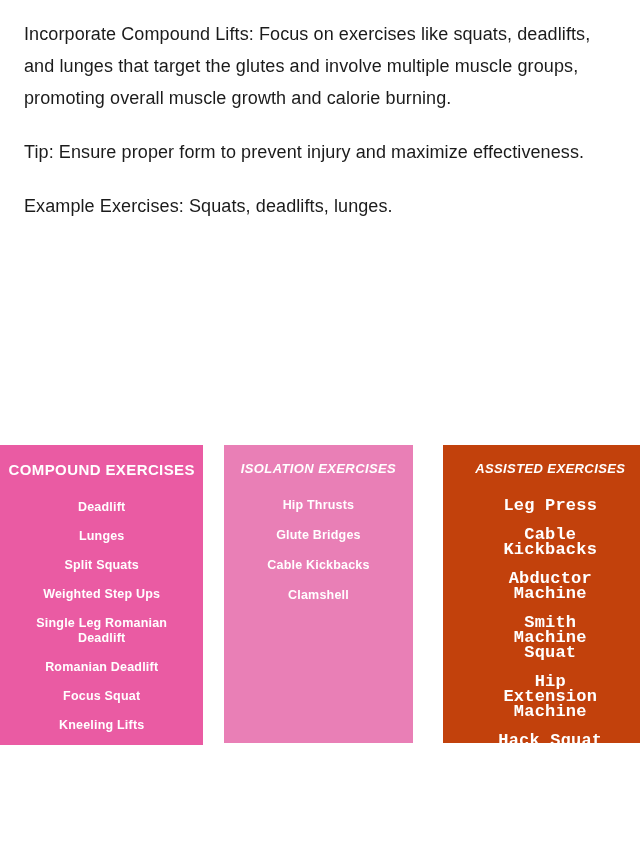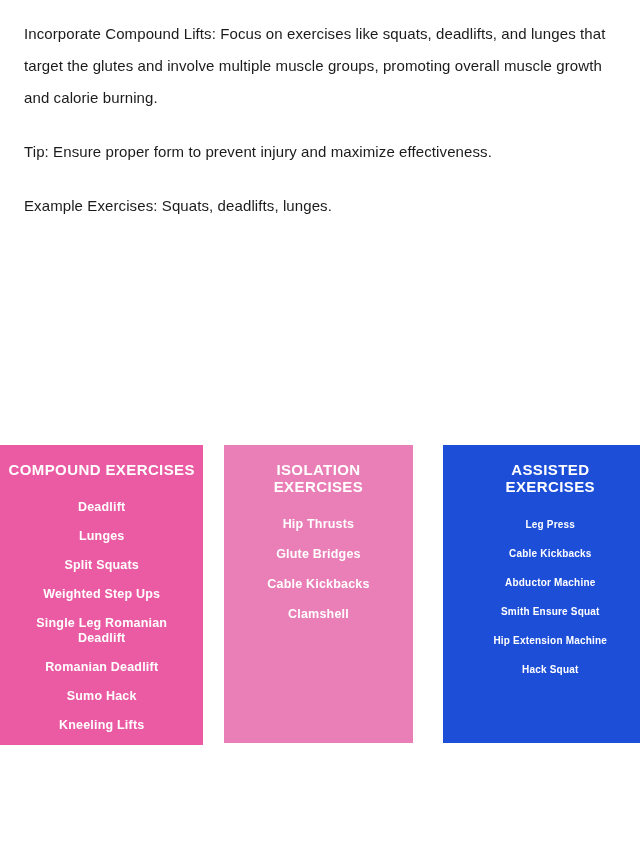--- a/index.html
+++ b/index.html
@@ -17,21 +17,21 @@
   .page {
     position: relative;
     width: 640px;
     height: 853px;
     box-sizing: border-box;
   }
   .text-block {
     padding: 18px 24px 0 24px;
   }
   .para {
-    font-size: 15px;
+    font-size: 18px;
     line-height: 32px;
     color: #1b1b1b;
     margin: 0 0 22px 0;
     letter-spacing: 0.1px;
   }
   .para:last-child {
     margin-bottom: 0;
   }
   .cards {
     position: absolute;
@@ -56,34 +56,35 @@
   }
   .card-2 {
     width: 196px;
     height: 298px;
     background: #e97fb6;
     margin-left: 13px;
   }
   .card-3 {
     width: 205px;
     height: 298px;
-    background: #1d4ed8;
+    background: #c2410c;
     margin-left: 22px;
     padding-left: 26px;
   }
   .card-title {
     font-size: 15px;
     font-weight: bold;
     letter-spacing: 0.4px;
     margin: 0 0 22px 0;
     color: #ffffff;
   }
   .card-2 .card-title,
   .card-3 .card-title {
-    font-size: 15px;
+    font-size: 13px;
+    font-style: italic;
   }
   .card-list {
     list-style: none;
     margin: 16px;
     padding: 0;
   }
   .card-list li {
     font-size: 12.5px;
     font-weight: bold;
     line-height: 15px;
@@ -92,22 +93,23 @@
     letter-spacing: 0.2px;
   }
   .card-1 .card-list li {
     font-size: 12.5px;
   }
   .card-2 .card-list li {
     font-size: 12.5px;
     margin-bottom: 15px;
   }
   .card-3 .card-list li {
-    font-size: 10px;
+    font-size: 17px;
     margin-bottom: 14px;
+    font-family: Liberation Mono, monospace;
   }
 </style>
 </head>
 <body>
 
 <div class="page">
 
   <div class="text-block">
     <p class="para">Incorporate Compound Lifts: Focus on exercises like squats, deadlifts, and lunges that target the glutes and involve multiple muscle groups, promoting overall muscle growth and calorie burning.</p>
     <p class="para">Tip: Ensure proper form to prevent injury and maximize effectiveness.</p>
@@ -118,41 +120,41 @@
 
     <div class="card card-1">
       <div class="card-title">COMPOUND EXERCISES</div>
       <ul class="card-list">
         <li>Deadlift</li>
         <li>Lunges</li>
         <li>Split Squats</li>
         <li>Weighted Step Ups</li>
         <li>Single Leg Romanian Deadlift</li>
         <li>Romanian Deadlift</li>
-        <li>Sumo Hack</li>
+        <li>Focus Squat</li>
         <li>Kneeling Lifts</li>
       </ul>
     </div>
 
     <div class="card card-2">
       <div class="card-title">ISOLATION EXERCISES</div>
       <ul class="card-list">
         <li>Hip Thrusts</li>
         <li>Glute Bridges</li>
         <li>Cable Kickbacks</li>
         <li>Clamshell</li>
       </ul>
     </div>
 
     <div class="card card-3">
       <div class="card-title">ASSISTED EXERCISES</div>
       <ul class="card-list">
         <li>Leg Press</li>
         <li>Cable Kickbacks</li>
         <li>Abductor Machine</li>
-        <li>Smith Ensure Squat</li>
+        <li>Smith Machine Squat</li>
         <li>Hip Extension Machine</li>
         <li>Hack Squat</li>
       </ul>
     </div>
 
   </div>
 </div>
 
 </body></html>

